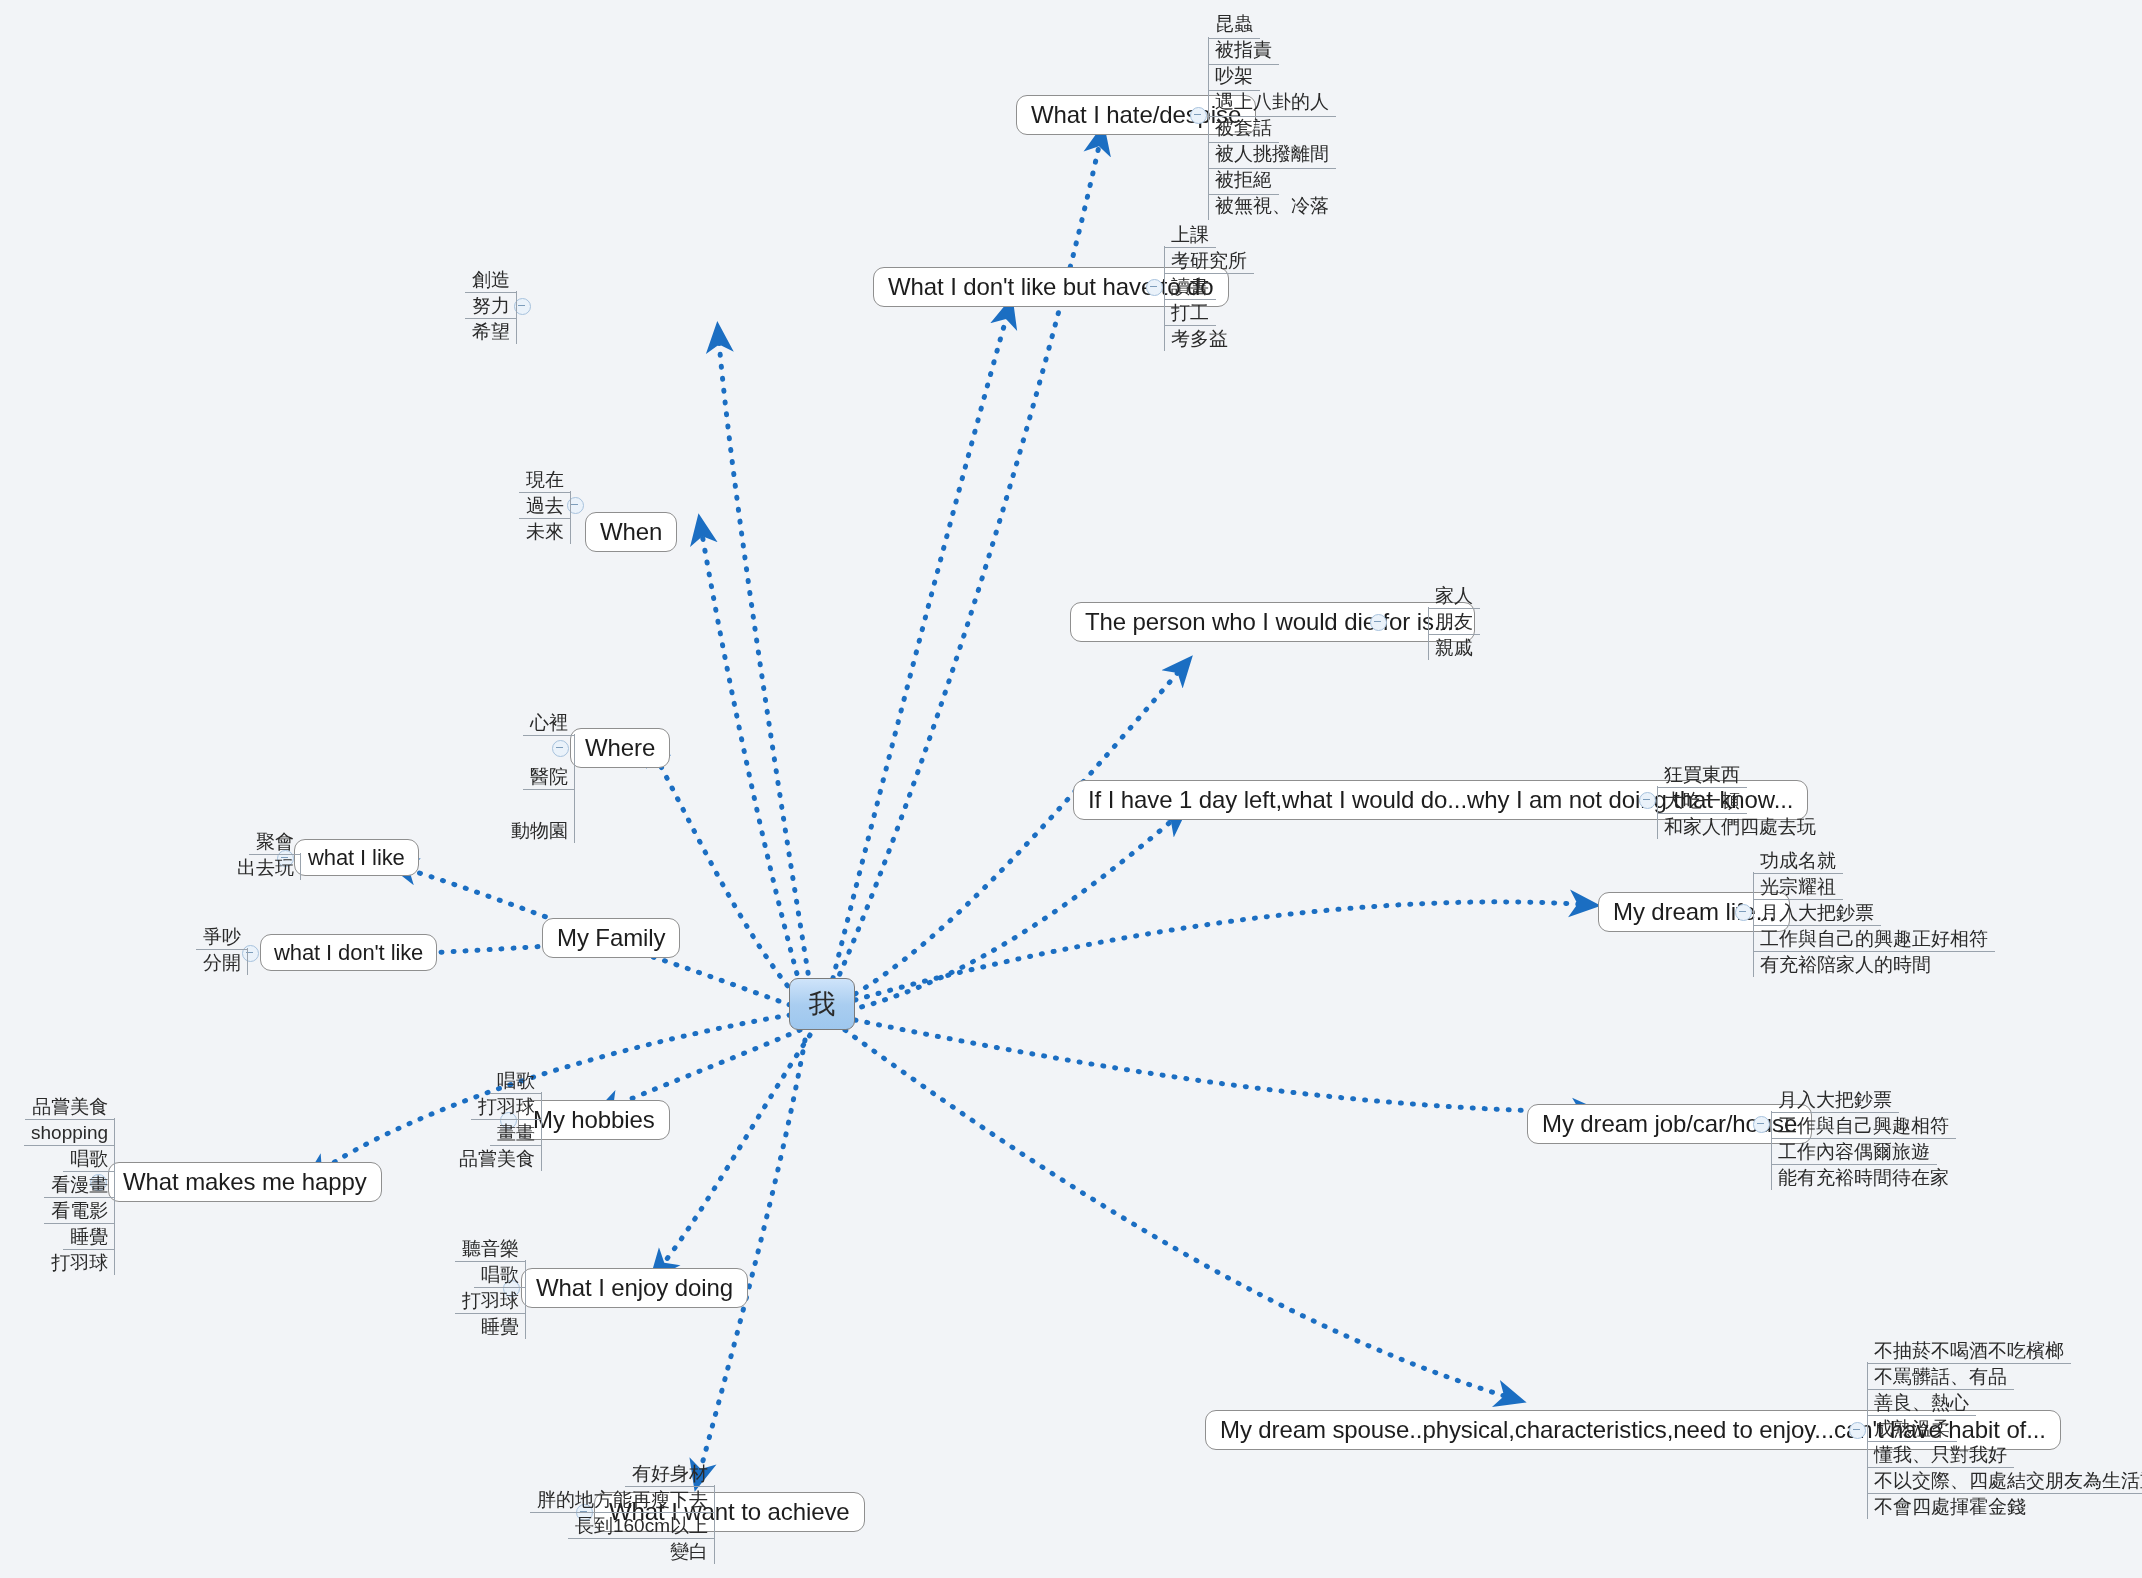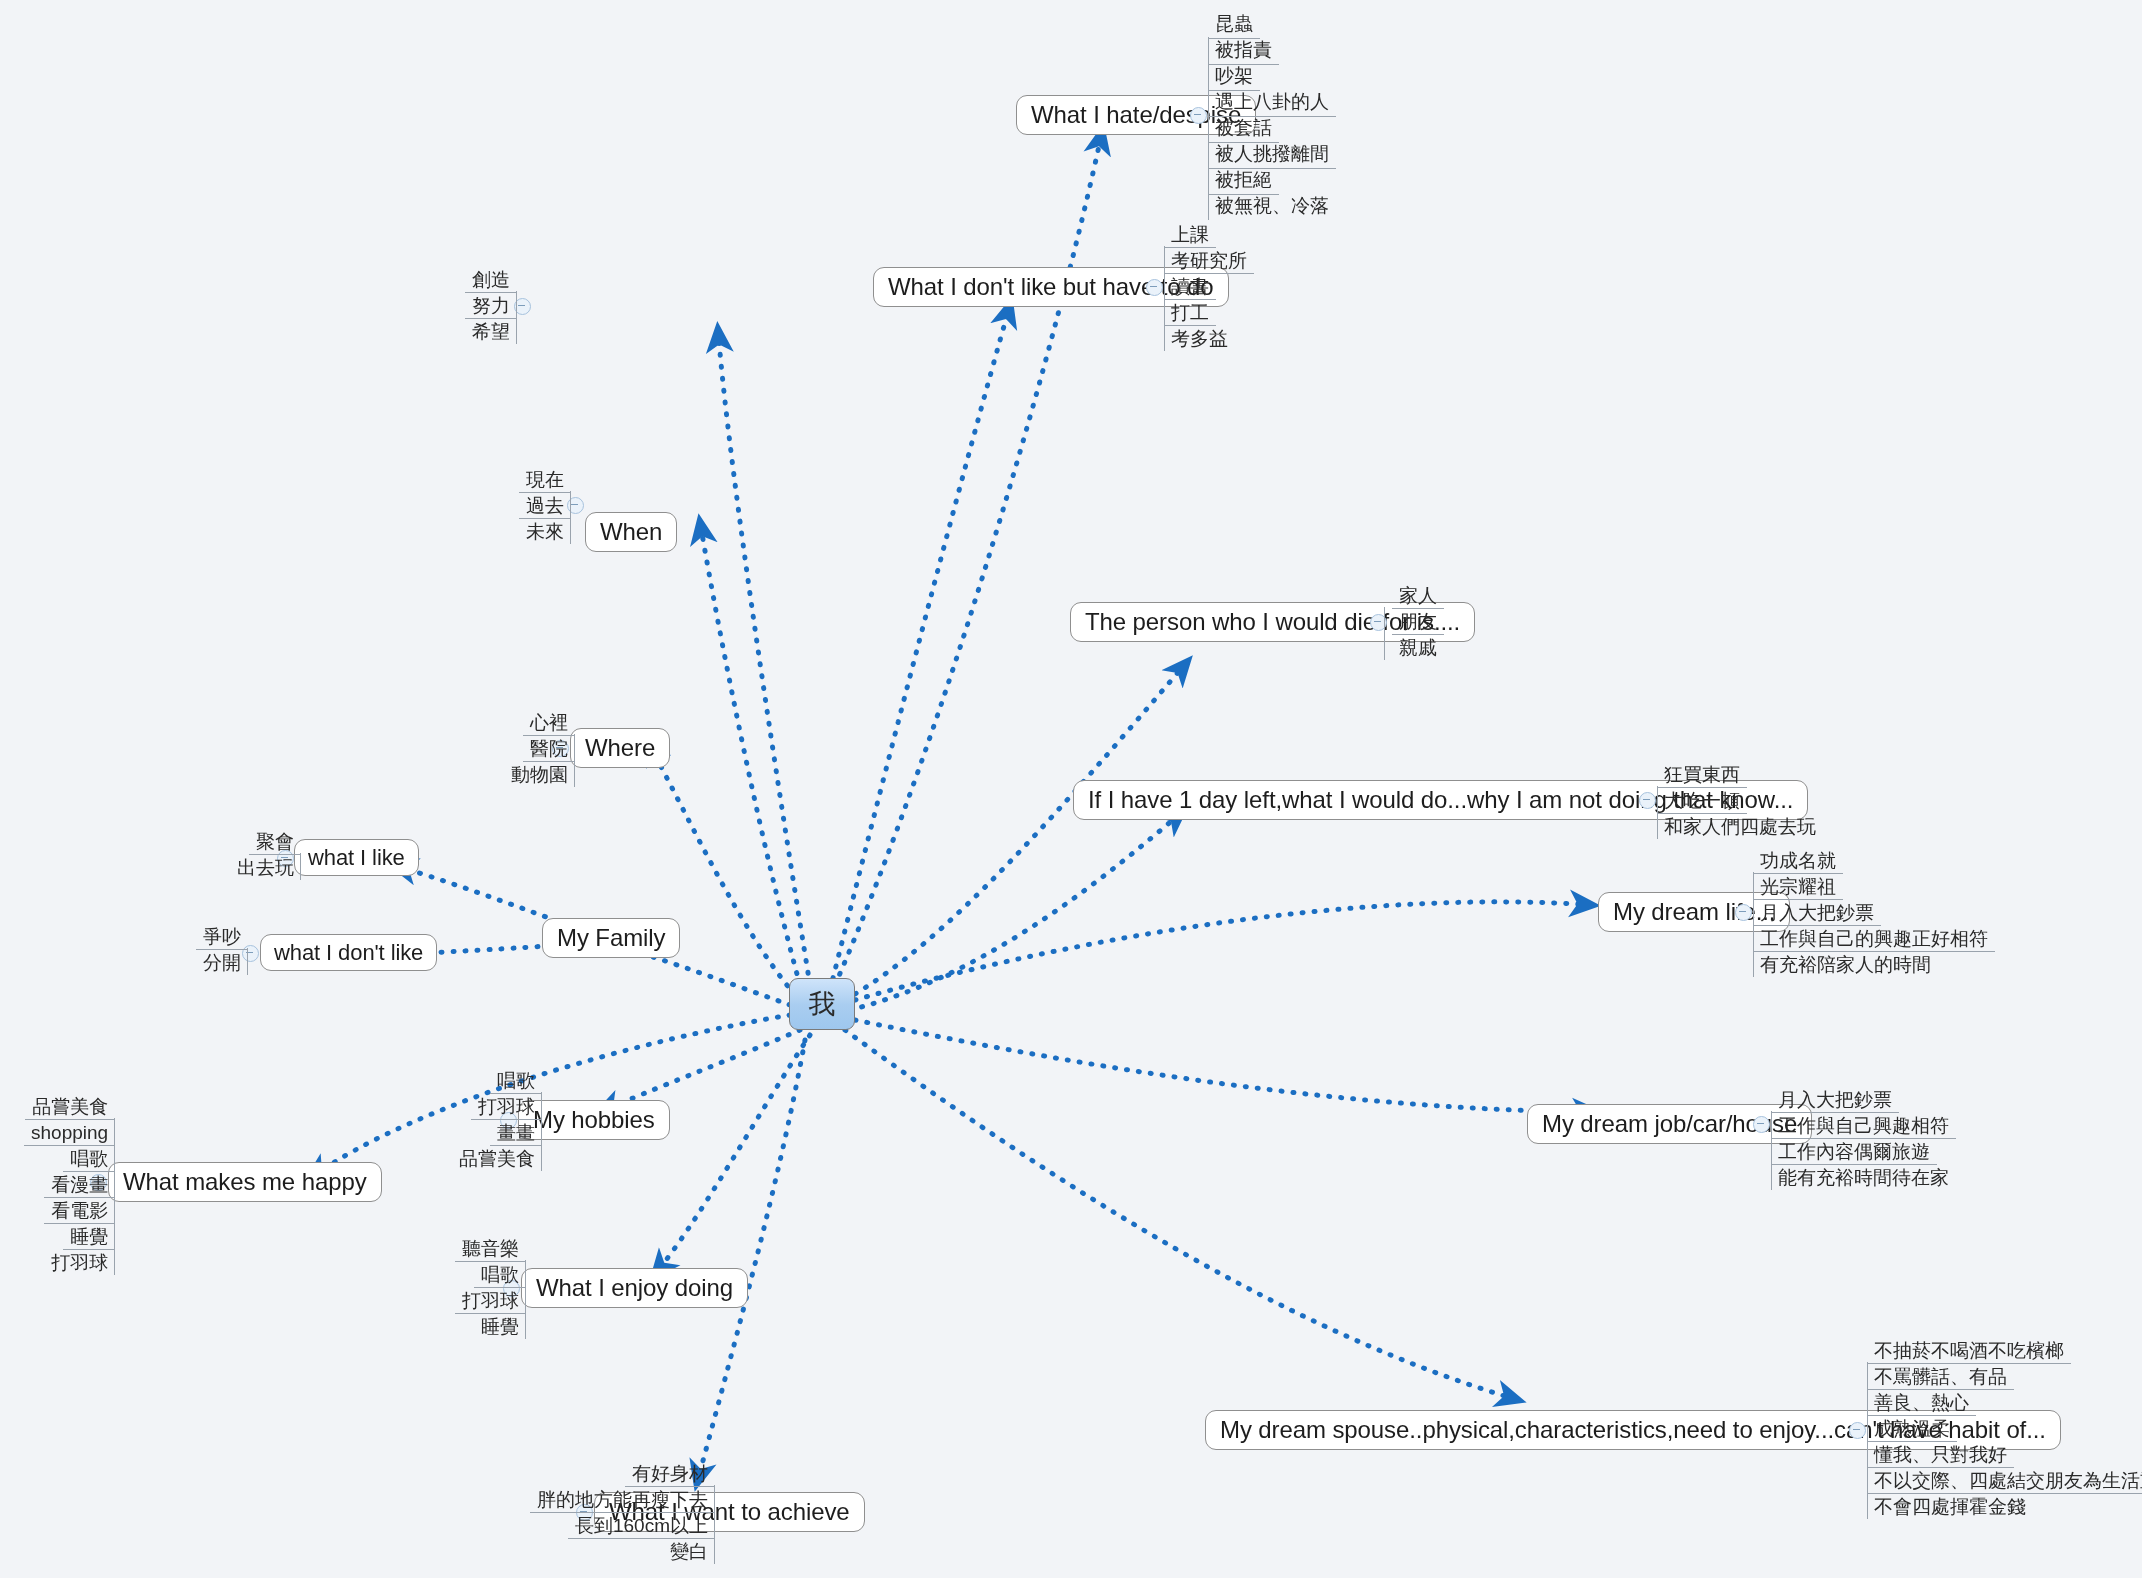--- a/index.html
+++ b/index.html
@@ -222,32 +222,32 @@
     <div class="bracket"></div>
     <div class="leaf">現在</div>
     <div class="leaf">過去</div>
     <div class="leaf">未來</div>
   </div>
 
   <div class="node lvl1" style="left:1070px; top:602px;">
     <span>The person who I would die for is....</span>
   </div>
   <div class="toggle" style="left:1370px; top:614px;"></div>
-  <div class="leafgroup right" style="left:1384px; top:583px;padding-left:8px;">
+  <div class="leafgroup right" style="left:1428px; top:583px;">
     <div class="bracket"></div>
     <div class="leaf">家人</div>
     <div class="leaf">朋友</div>
     <div class="leaf">親戚</div>
   </div>
 
   <div class="node lvl1" style="left:570px; top:728px;">
     <span>Where</span>
   </div>
   <div class="toggle" style="left:552px; top:740px;"></div>
-  <div class="leafgroup left" style="left:504px; top:710px;">
+  <div class="leafgroup left" style="left:504px; top:710px;gap:28px;">
     <div class="bracket"></div>
     <div class="leaf">心裡</div>
     <div class="leaf">醫院</div>
     <div class="leaf">動物園</div>
   </div>
 
   <div class="node lvl1" style="left:1073px; top:780px;">
     <span>If I have 1 day left,what  I would do...why I am not doing that know...</span>
   </div>
   <div class="toggle" style="left:1639px; top:792px;"></div>

